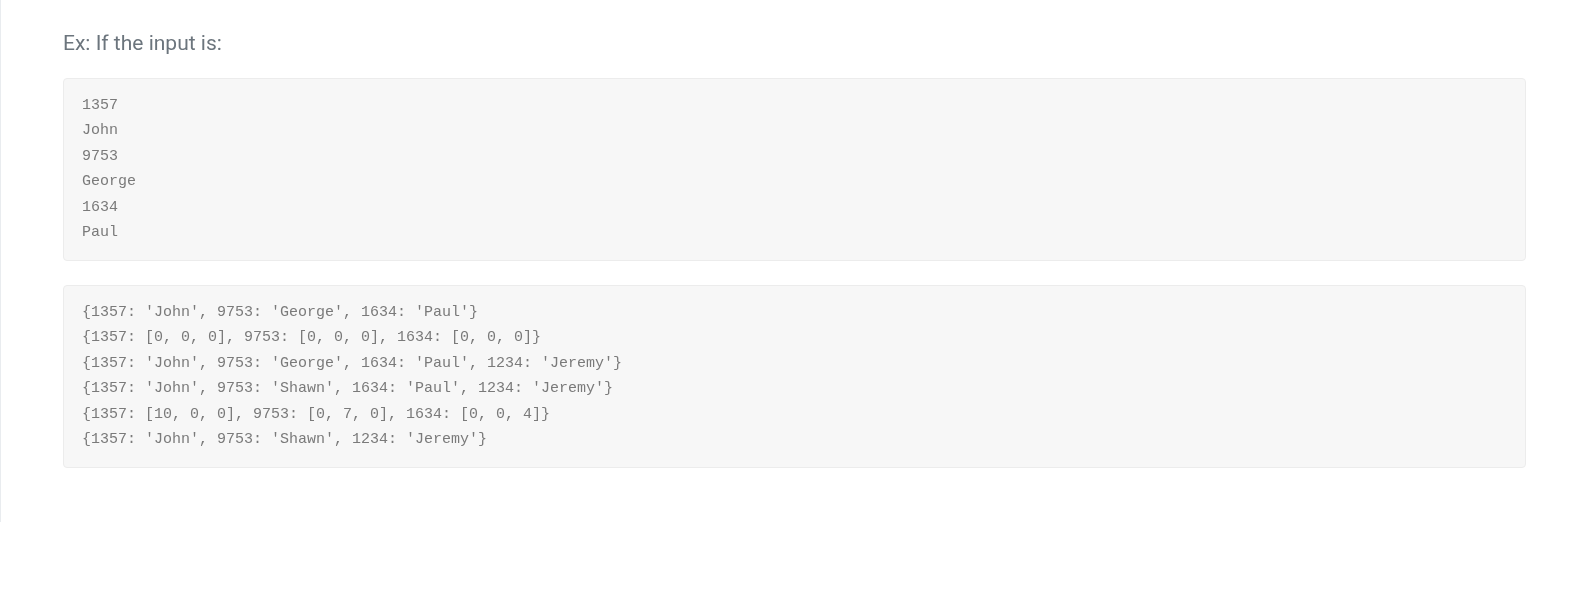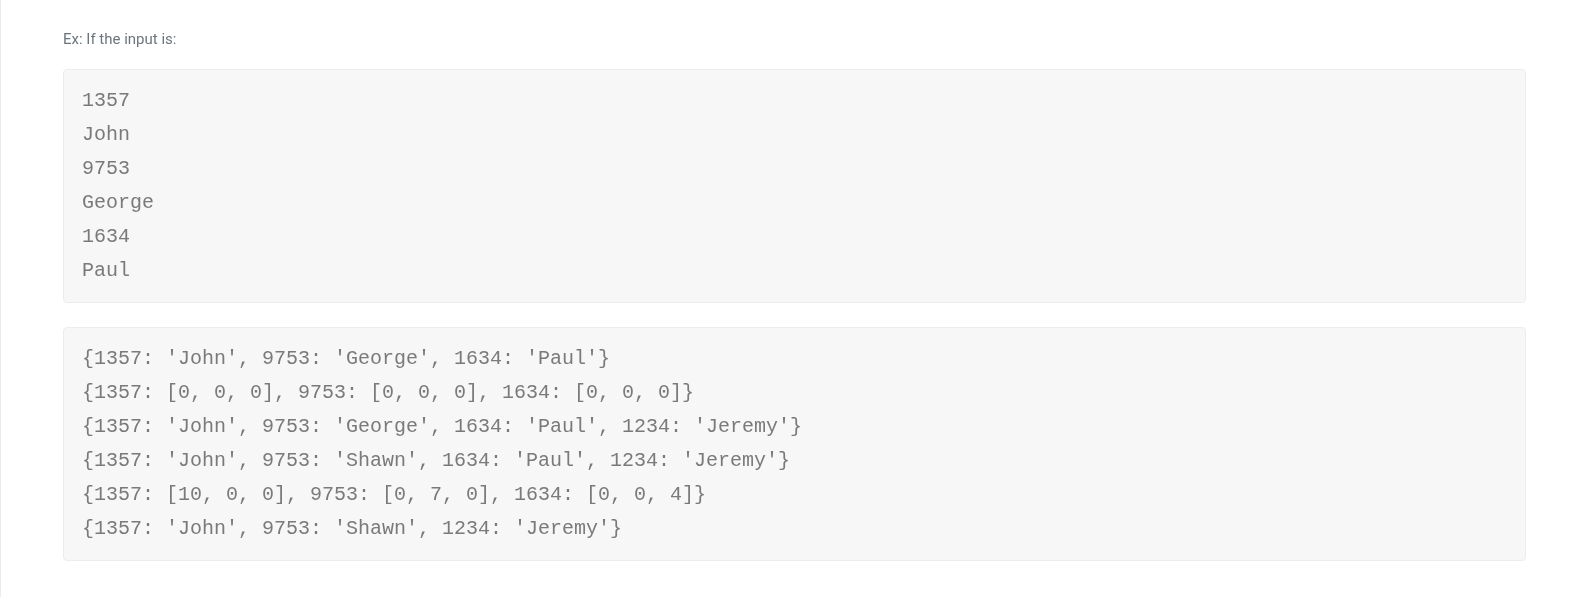--- a/index.html
+++ b/index.html
@@ -9,34 +9,34 @@
     font-family: -apple-system, BlinkMacSystemFont, "Segoe UI", Roboto, "Helvetica Neue", Arial, sans-serif;
     color: #6c757d;
   }
   .page {
     width: 1588px;
     box-sizing: border-box;
     border-left: 1px solid #e9ecef;
     padding: 18px 62px 30px 62px;
   }
   .prose {
-    font-size: 15px;
+    font-size: 21px;
     line-height: 1.5;
     color: #6c757d;
     margin: 10px 0 18px 0;
     font-weight: 400;
   }
   pre.codeblock {
     background: #f7f7f7;
     border: 1px solid #ececec;
     border-radius: 4px;
     padding: 14px 18px;
     margin: 0 0 24px 0;
     font-family: "Courier New", Courier, monospace;
-    font-size: 20px;
+    font-size: 15px;
     line-height: 1.7;
     color: #7a7a7a;
     white-space: pre;
     overflow-x: auto;
   }
 </style>
 </head>
 <body>
 
 <div class="page">

